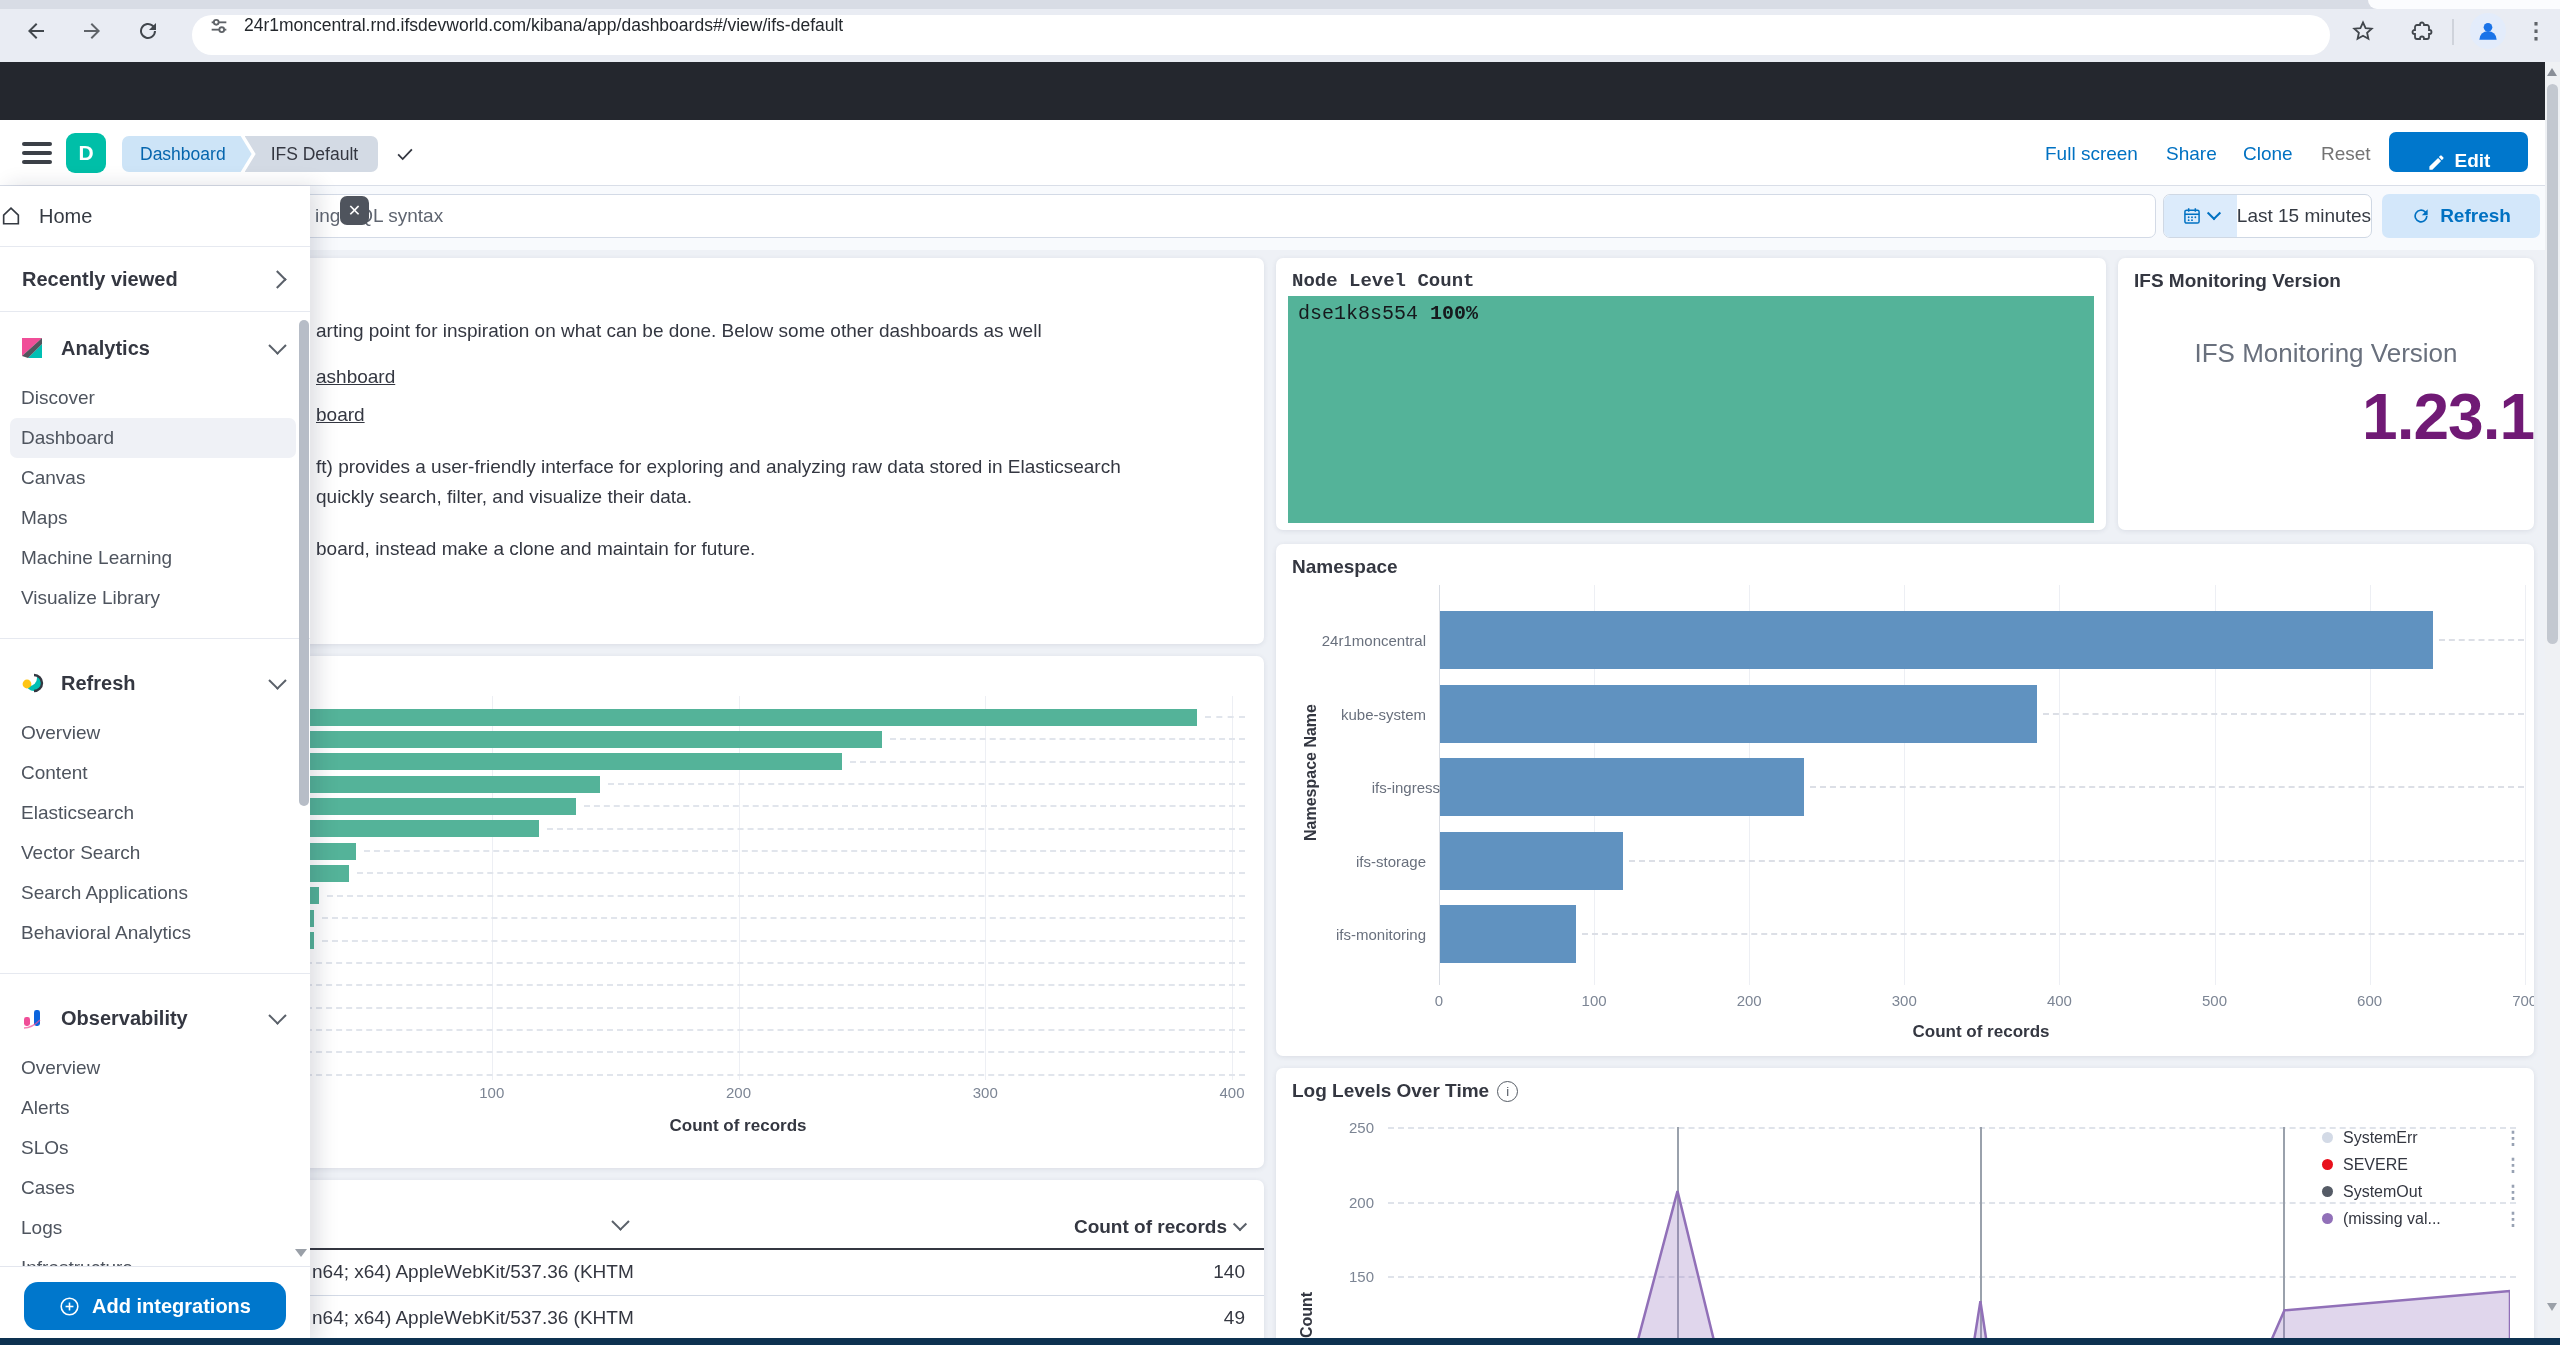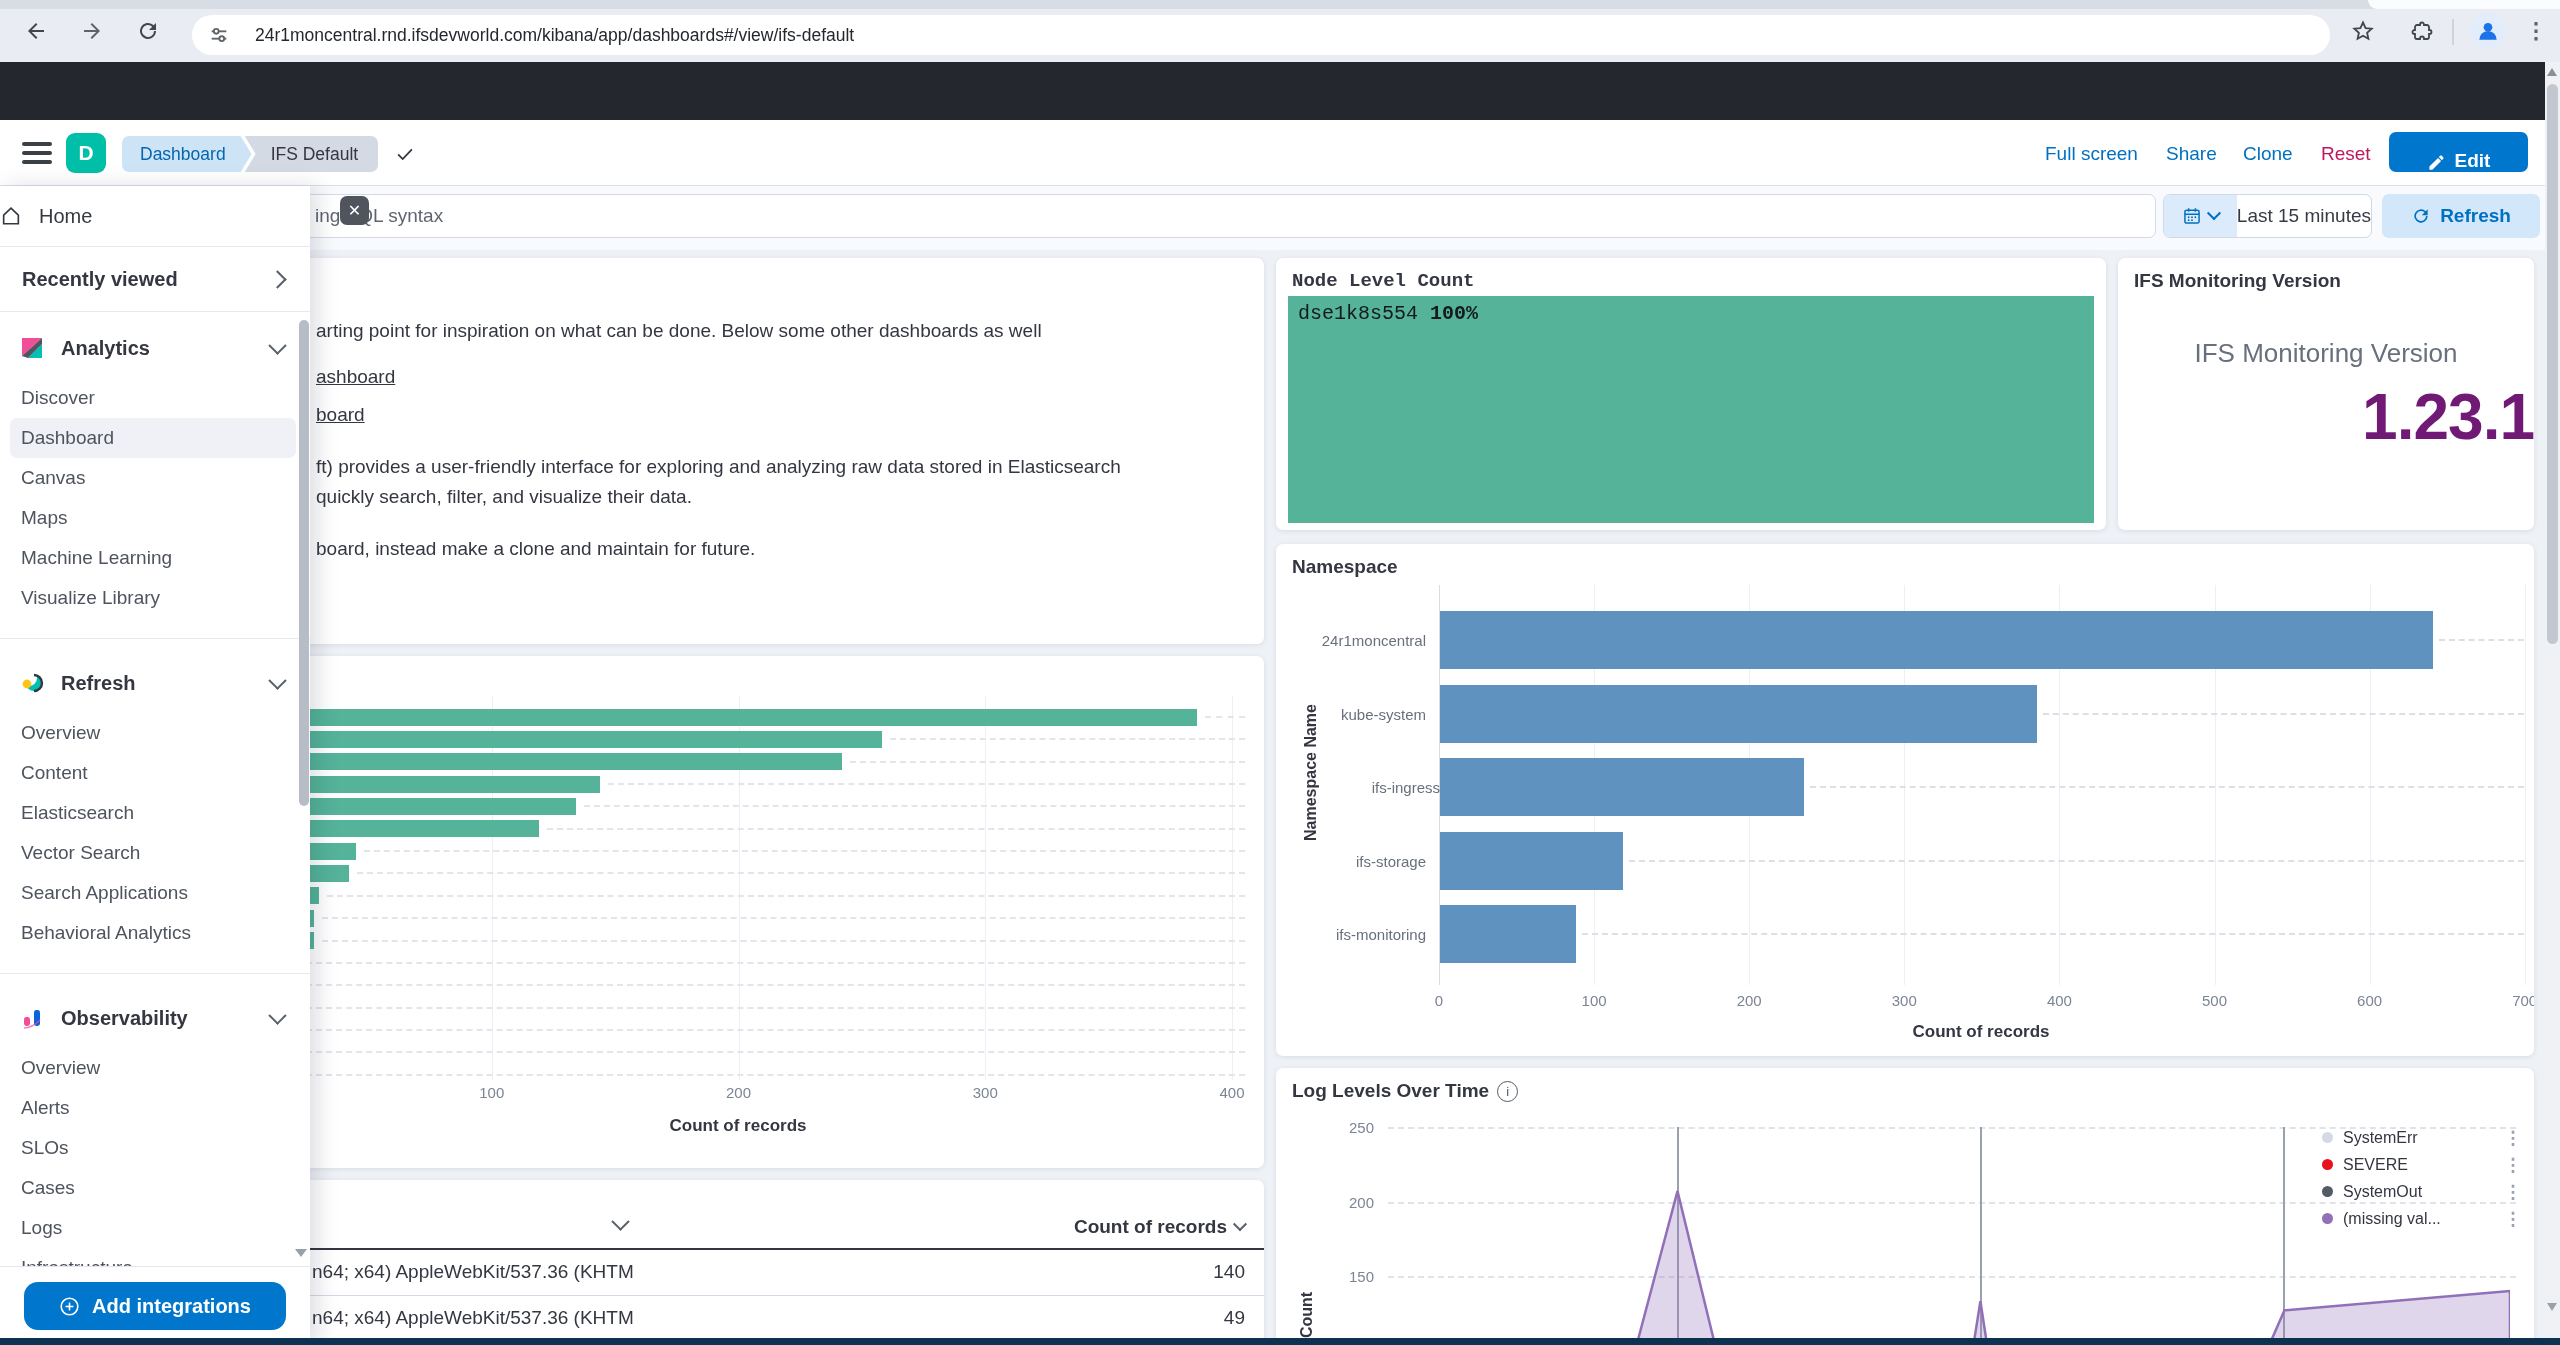--- a/index.html
+++ b/index.html
@@ -3,21 +3,21 @@
 <meta charset="utf-8">
 <style>
   html,body{margin:0;padding:0;background:#eef1f6;font-family:"Liberation Sans",sans-serif;}
   #root{position:relative;width:2560px;height:1345px;overflow:hidden;background:#eef1f6;}
   .abs{position:absolute;}
   
   .chrome{position:absolute;left:0;top:0;width:2560px;height:62px;background:#e9ecf3;}
   .tabstrip{position:absolute;left:0;top:0;width:2560px;height:9px;background:#d8dce5;}
   .tabcorner{position:absolute;left:2368px;top:0;width:192px;height:9px;background:#fbfcfe;border-bottom-left-radius:9px;}
   .chrome-ic{position:absolute;top:13px;width:36px;height:36px;display:flex;align-items:center;justify-content:center;border-radius:50%;}
-  .urlpill{position:absolute;left:192px;top:15px;width:2138px;height:40px;background:#ffffff;border-radius:20px;display:flex;align-items:center;padding-left:16px;box-sizing:border-box;gap:11px;}
+  .urlpill{position:absolute;left:192px;top:15px;width:2138px;height:40px;background:#ffffff;border-radius:20px;display:flex;padding-left:16px;box-sizing:border-box;}
   .url-text{font-size:17.5px;color:#24282d;margin-left:14px;white-space:nowrap;}
   .vsep{position:absolute;left:2452px;top:19px;width:2px;height:26px;background:#cfd3db;}
   .bavatar{position:absolute;left:2470px;top:13px;width:36px;height:36px;border-radius:50%;background:#e3ecfb;display:flex;align-items:center;justify-content:center;}
   .kebab{font-size:22px;color:#5f6368;font-weight:700;letter-spacing:0;}
   
   .eheader{position:absolute;left:0;top:62px;width:2560px;height:58px;background:#24272e;}
   .ebrand{position:absolute;left:76px;top:75px;font-size:28px;font-weight:600;color:#fff;letter-spacing:.3px;}
   .esearch{position:absolute;left:895px;top:71px;width:748px;height:40px;border:1px solid #4e545e;border-radius:7px;background:#1e2127;display:flex;align-items:center;padding:0 14px;box-sizing:border-box;}
   .esearch .ph{font-size:19px;color:#8d939e;margin-left:12px;flex:1;}
   .esearch .hint{font-size:17px;color:#7f8590;}
@@ -206,21 +206,21 @@
     <span class="crumb2">IFS Default</span>
     <span class="crumb-check">
       <svg width="22" height="22" viewBox="0 0 24 24">
           <path d="M4.5 12.5l5 5L19.5 7" fill="none" stroke="#343741" stroke-width="2"></path>
         </svg>
     </span>
   </div>
   <span class="tlink" style="left:2045px;">Full screen</span>
   <span class="tlink" style="left:2166px;">Share</span>
   <span class="tlink" style="left:2243px;">Clone</span>
-  <span class="tlink" style="left:2321px;color:#be185d;">Reset</span>
+  <span class="tlink" style="left:2321px;color:#737373;">Reset</span>
   <div class="editbtn">
     <svg width="19" height="19" viewBox="0 0 24 24">
         <path fill="#fff" d="M3 17.2V21h3.8L17.8 10 14 6.2 3 17.2zM20.7 7.1c.4-.4.4-1 0-1.4l-2.4-2.4c-.4-.4-1-.4-1.4 0L15 5.2 18.8 9l1.9-1.9z"></path>
       </svg>
     <span>Edit</span>
   </div>
 
   <div class="querybar"></div>
   <div class="qinput">
     <span>ing KQL syntax</span>

